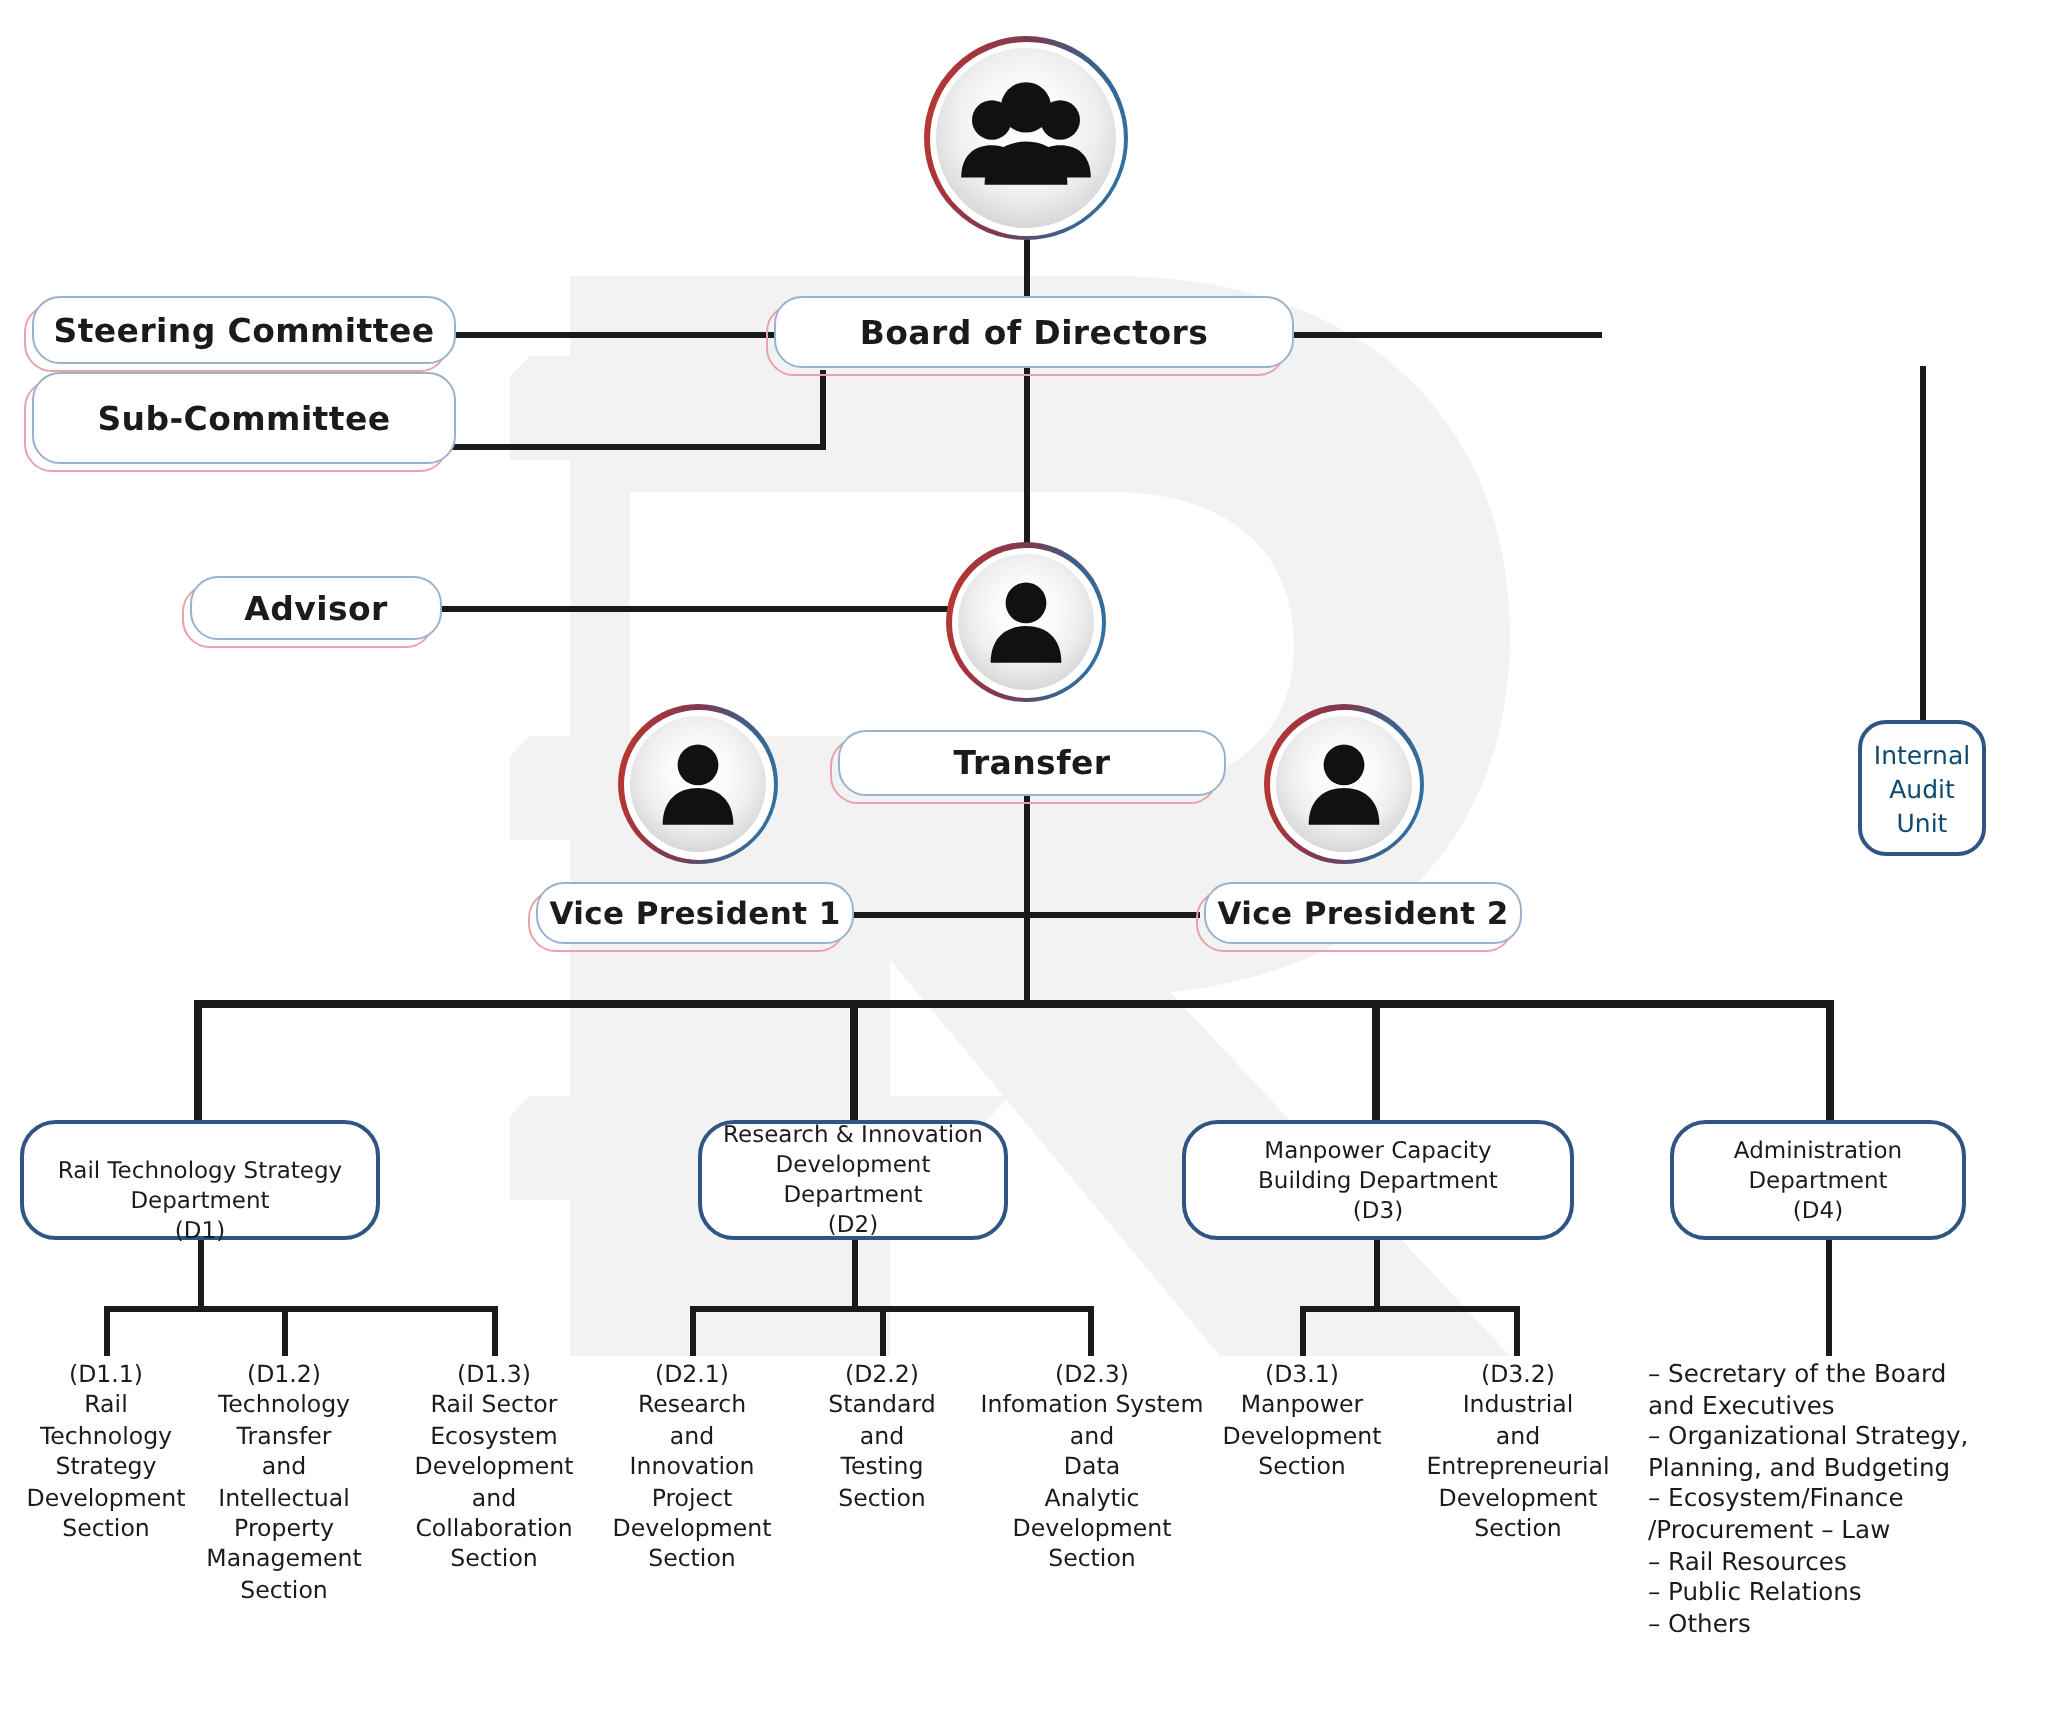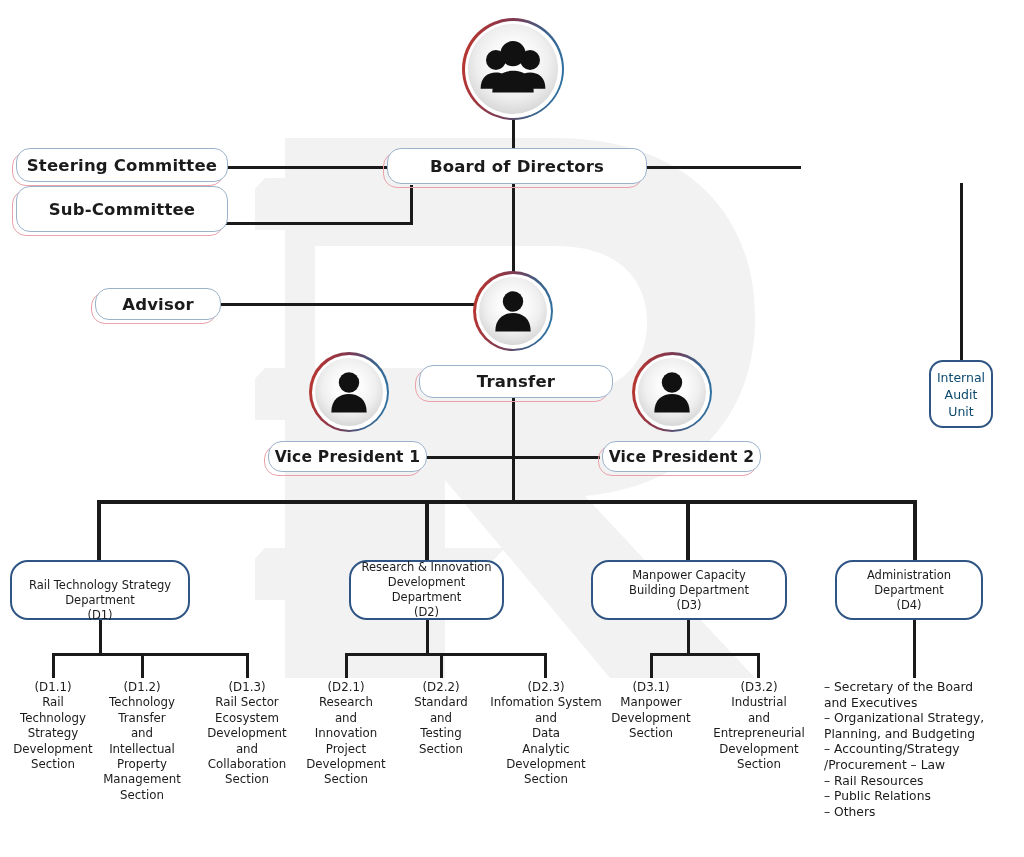--- a/index.html
+++ b/index.html
@@ -356,20 +356,20 @@
 Entrepreneurial
 Development
 Section</span>
   </div>
 
   <div class="bullets" style="left:824px;top:680px;width:170px;">
     <div>– Secretary of the Board</div>
     <div>and Executives</div>
     <div>– Organizational Strategy,</div>
     <div>Planning, and Budgeting</div>
-    <div>– Accounting/Strategy</div>
+    <div>– Ecosystem/Finance</div>
     <div>/Procurement – Law</div>
     <div>– Rail Resources</div>
     <div>– Public Relations</div>
     <div>– Others</div>
   </div>
 
 </div>
 
 </body></html>

